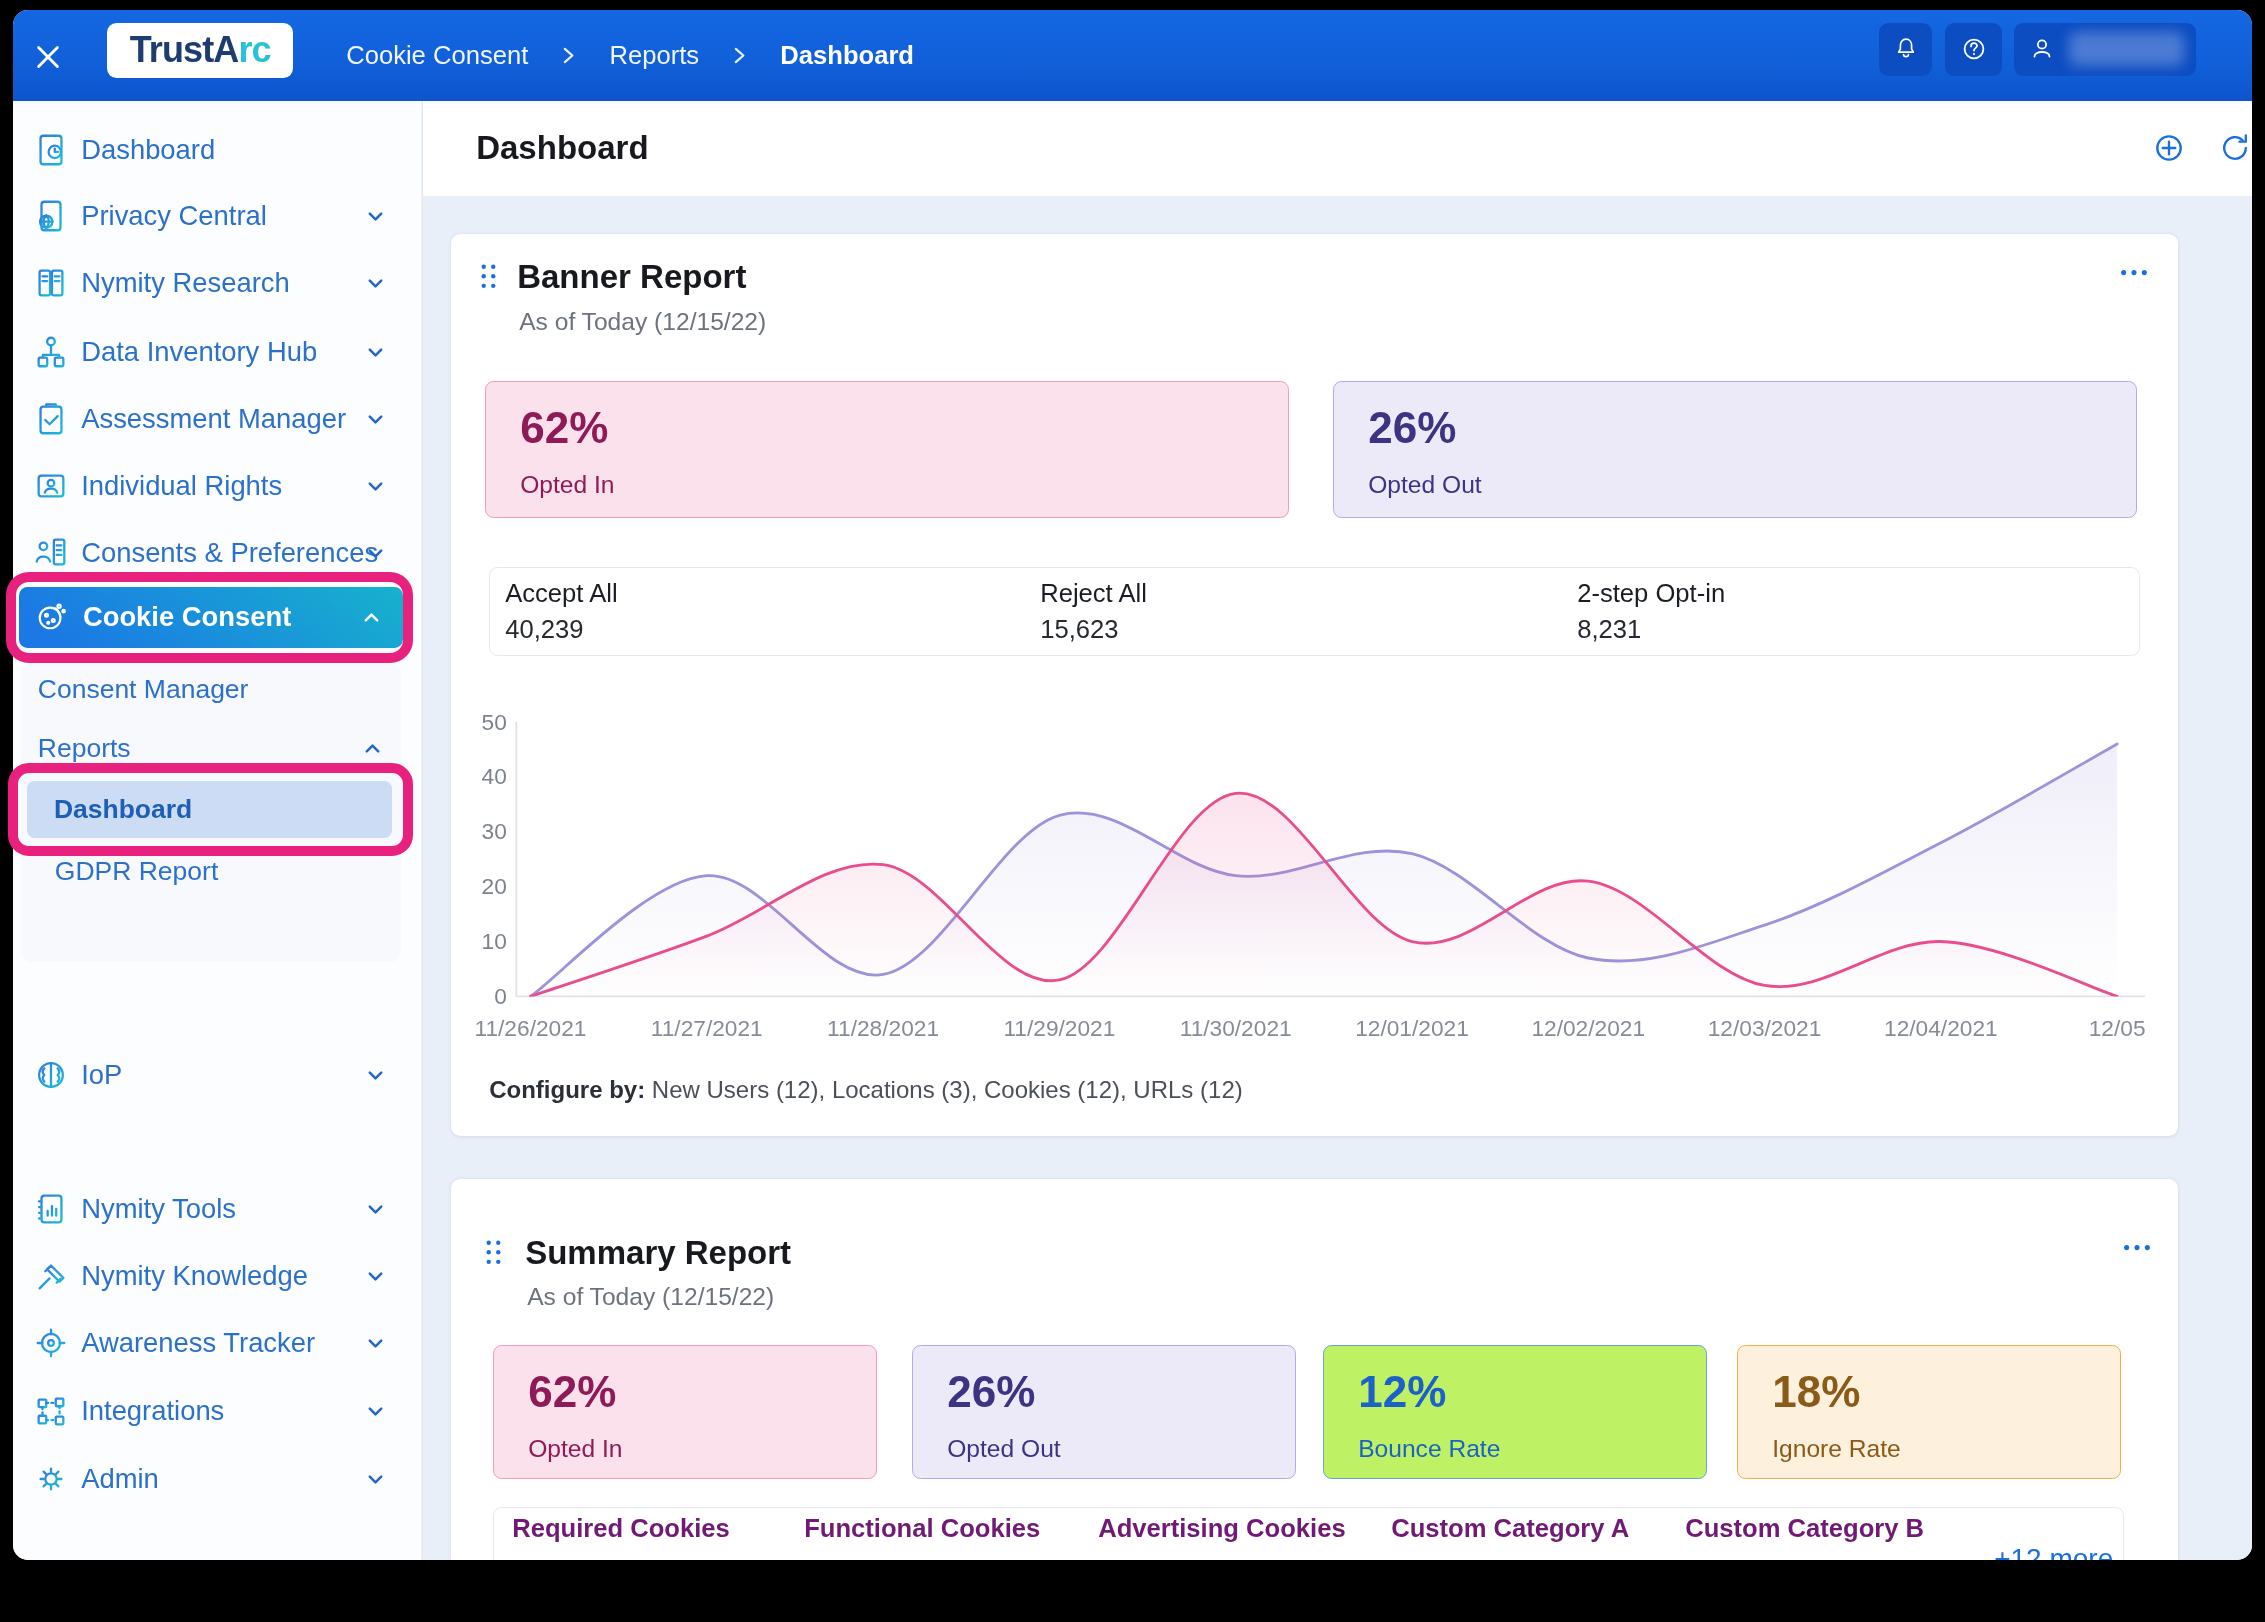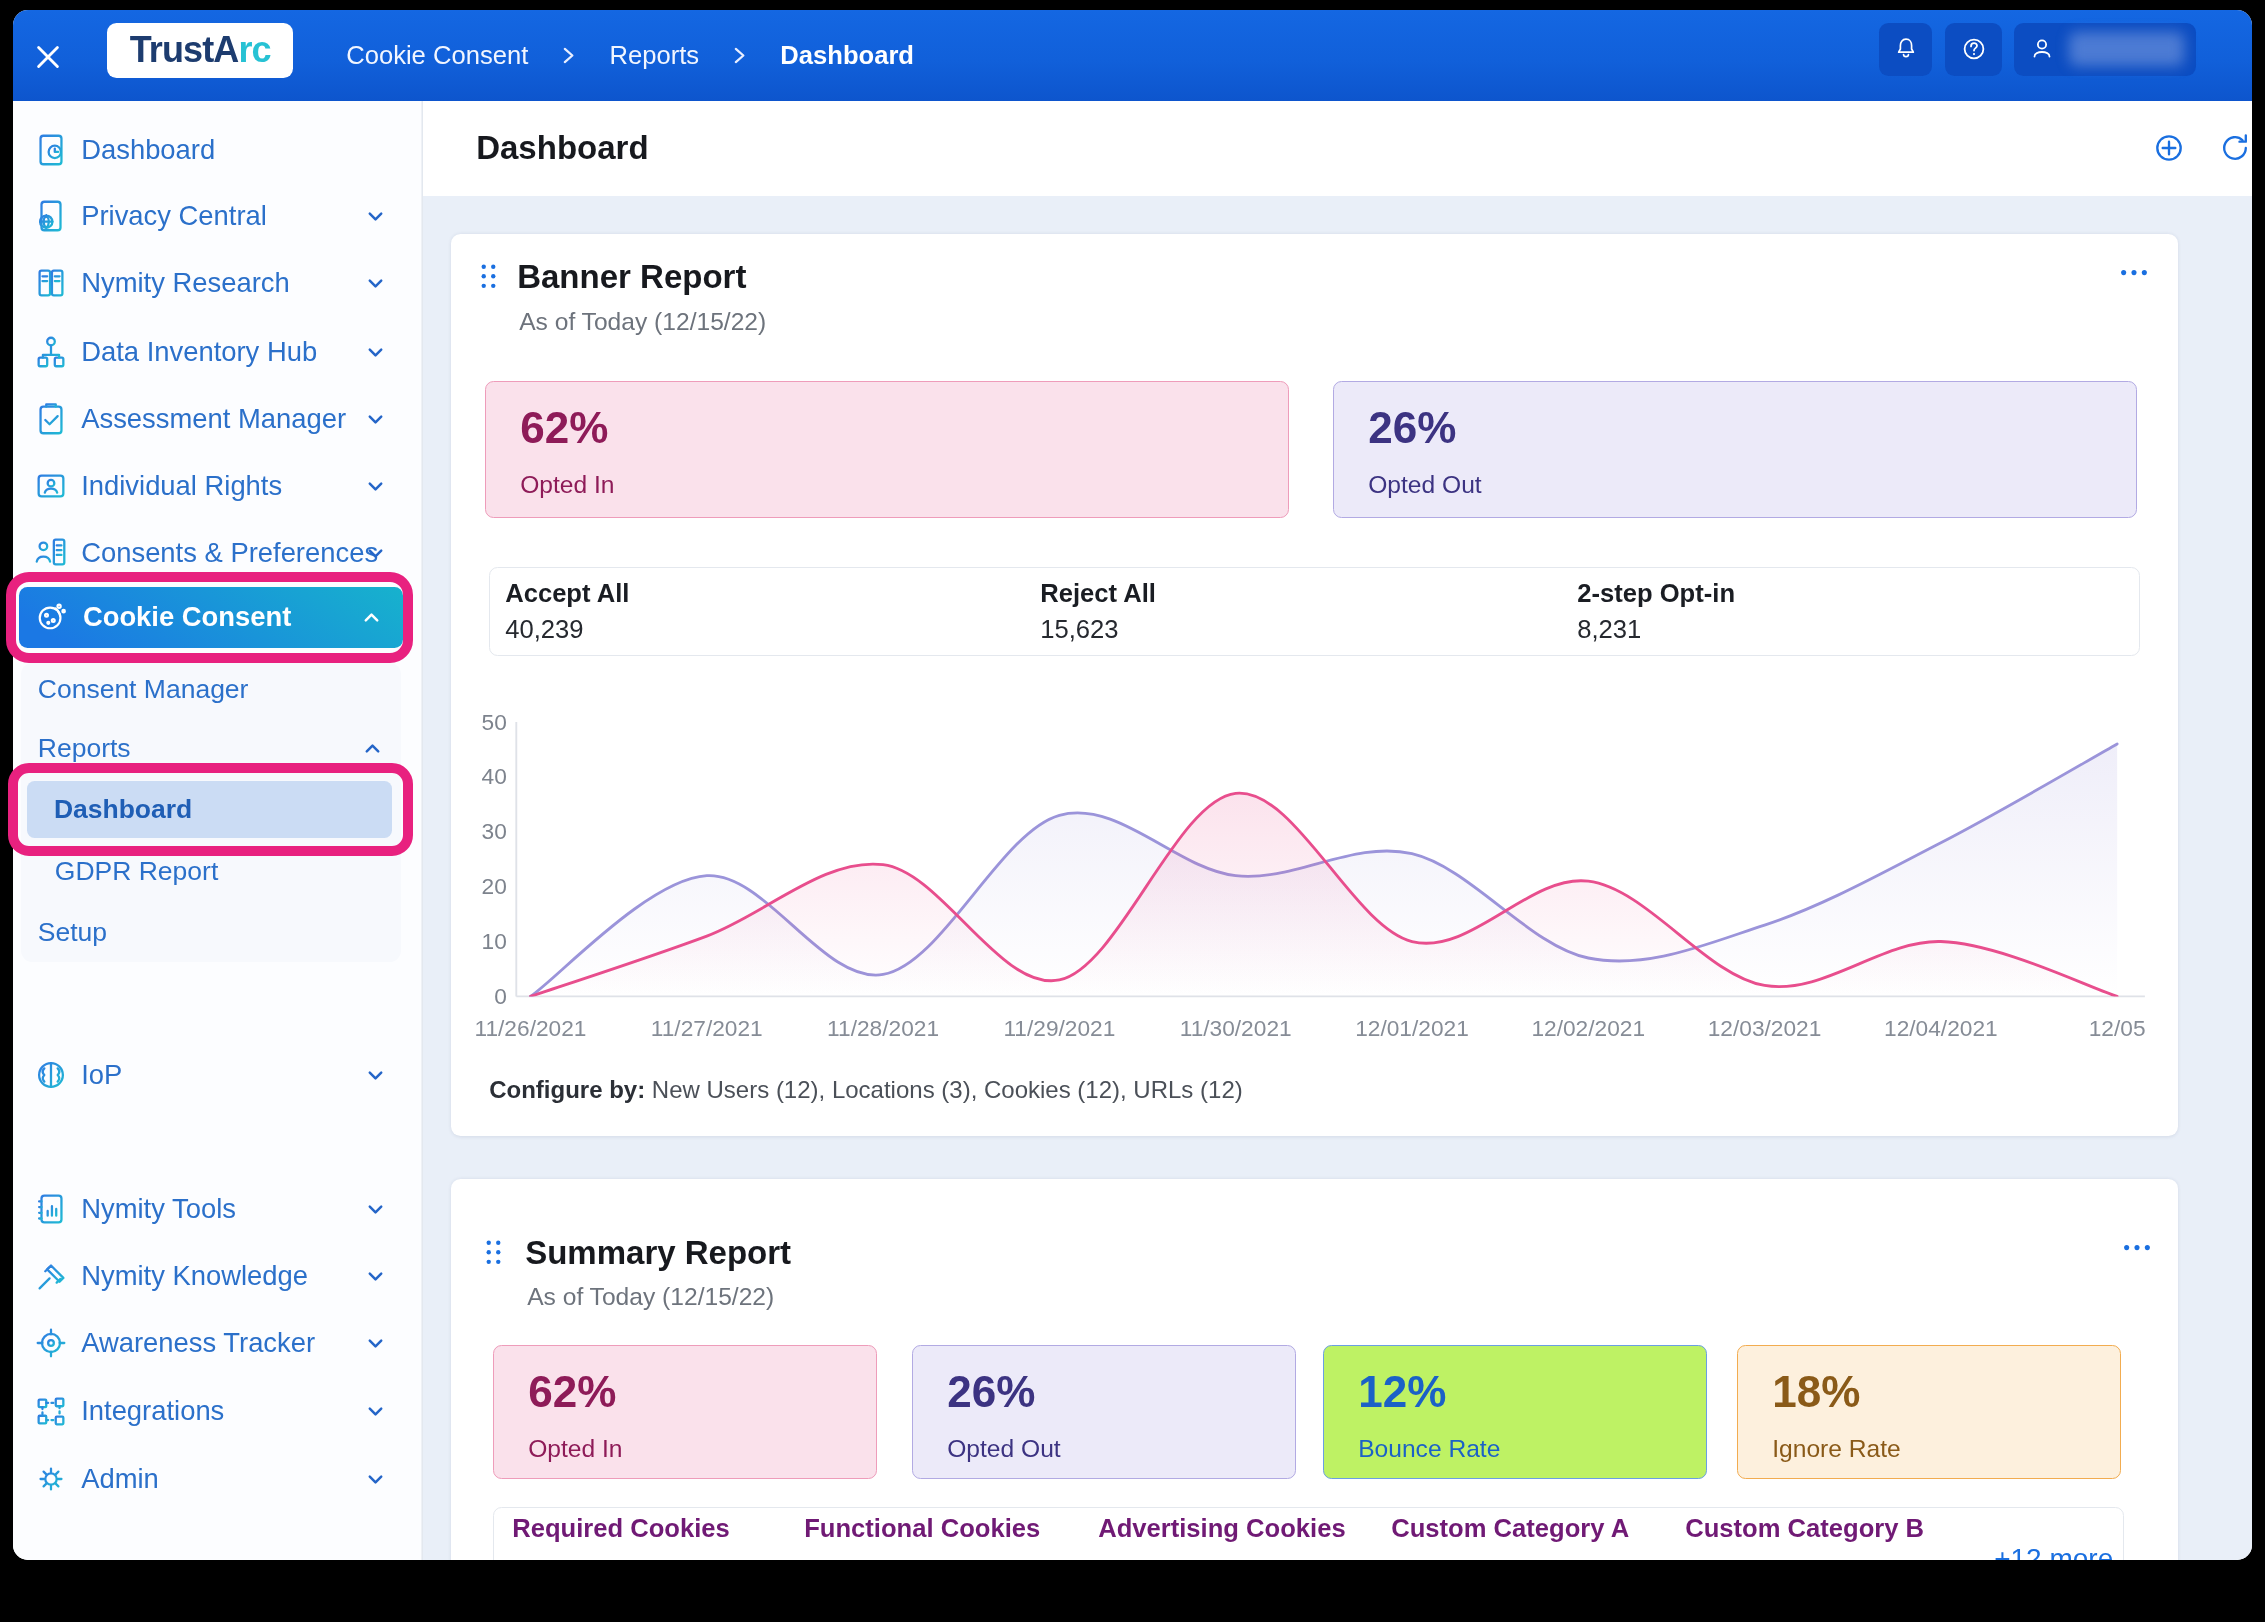--- a/index.html
+++ b/index.html
@@ -61,21 +61,21 @@
   .card-title { position:absolute; font-size:33px; font-weight:600; color:#17191e; }
   .card-sub { position:absolute; font-size:24.6px; color:#6d737c; }
   .card-menu { position:absolute; width:32px; height:13.2px; cursor:pointer; }
 
   .statbox { position:absolute; border-radius:8.5px; border:1.9px solid; }
   .statbox .sb-val { position:absolute; left:34px; top:21px; font-size:44px; font-weight:bold; }
   .statbox .sb-lab { position:absolute; left:34px; top:89px; font-size:24.6px; }
 
   .totals { position:absolute; left:38px; top:333px; width:1651px; height:89px; border:1.9px solid #e4e8ee; border-radius:8.5px; }
   .tot-col { position:absolute; top:0; }
-  .tot-lab { position:absolute; top:11.4px; font-size:25.6px; font-weight:bold; color:#1a1d23; white-space:nowrap; }
+  .tot-lab { position:absolute; top:11.4px; font-size:25.6px; font-weight:normal; color:#1a1d23; white-space:nowrap; }
   .tot-val { position:absolute; top:47px; font-size:25.6px; color:#26292f; white-space:nowrap; }
 
   .chart-wrap { position:absolute; left:0; top:435px; width:1727px; height:388px; }
 
   .configure { position:absolute; left:38px; top:842px; font-size:24px; color:#4b5058; }
   .configure b { color:#2b2f36; }
 
   .sumtable { position:absolute; left:42px; top:328px; width:1631px; height:189px; border:1.9px solid #e4e8ee; border-radius:8.5px; background:#fff; }
   .sumhdr { position:absolute; top:6px; font-size:25.6px; font-weight:bold; color:#701a75; white-space:nowrap; }
   .more-link { position:absolute; left:1543px; top:364px; font-size:28px; color:#1a6fe0; cursor:pointer; }
@@ -167,23 +167,20 @@
             <span class="slabel" style="margin-left: 17px;">Reports</span>
             <span class="schev"><svg viewBox="0 0 22 22" width="100%" height="100%">
                 <path d="M5 14 L11 8 L17 14" stroke="#2465c8" stroke-width="2.6" fill="none" stroke-linecap="round" stroke-linejoin="round"></path>
               </svg></span>
           </div>
           <div class="subrow-active" style="top: 118px;">
             <span class="slabel">Dashboard</span>
           </div>
           <div class="subrow" style="top: 182px;">
             <span class="slabel" style="margin-left: 34px;">GDPR Report</span>
-          </div>
-          <div class="subrow" style="top: 243px;">
-            <span class="slabel" style="margin-left: 17px;">Setup</span>
           </div>
         </div>
     <div class="srow" style="top: 19px;">
           <span class="sicon"><svg viewBox="0 0 40 40" width="100%" height="100%">
               <g stroke="url(#sbgrad)" stroke-width="2.4" fill="none" stroke-linecap="round" stroke-linejoin="round">
                 <rect x="9" y="5" width="22" height="30" rx="3"></rect>
                 <circle cx="24" cy="22" r="6.5"></circle>
                 <path d="M24 18.5 V22 H27.5"></path>
               </g>
             </svg></span>

